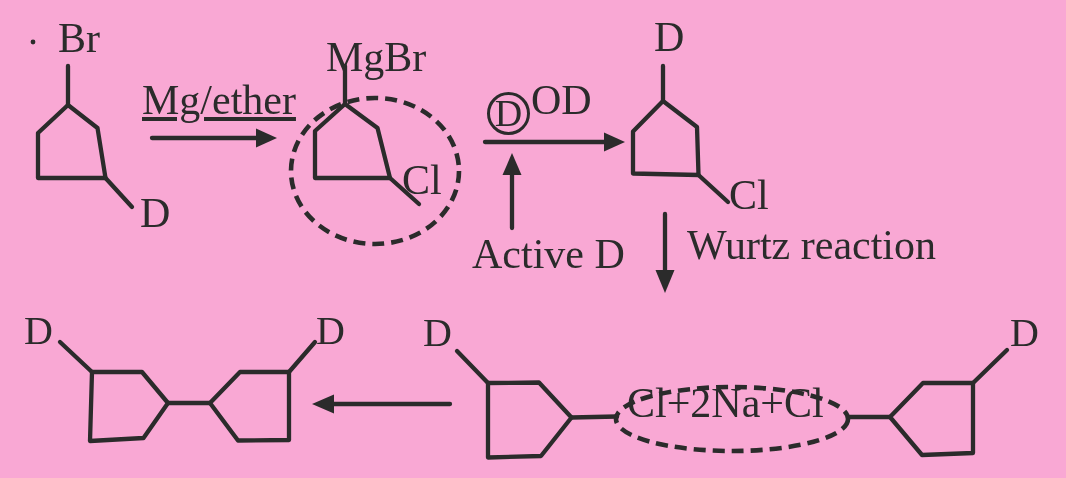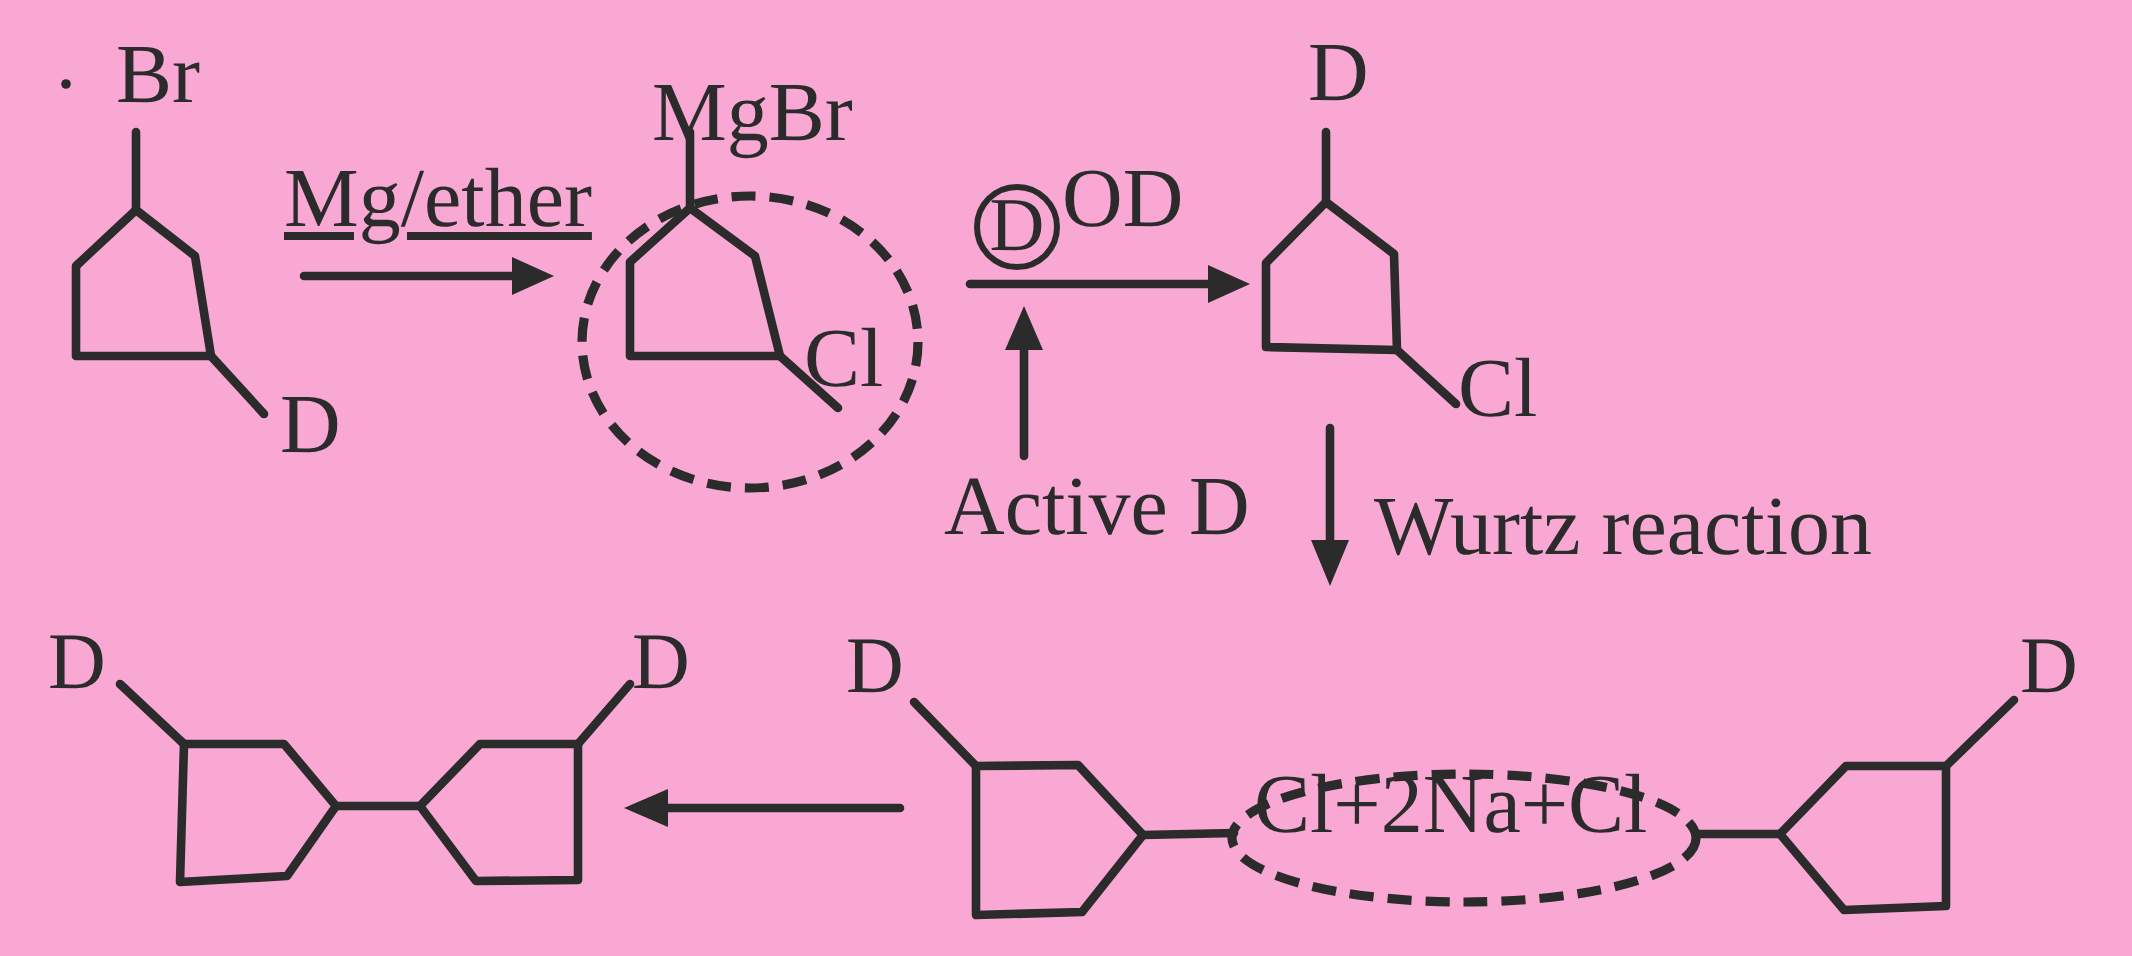--- a/index.html
+++ b/index.html
@@ -152,21 +152,21 @@
   <span class="lbl" style="left:326px; top:36px;">MgBr</span>
   <span class="lbl" style="left:402px; top:159px;">Cl</span>
 
   <span class="circled-d">D</span>
   <span class="lbl" style="left:531px; top:79px;">OD</span>
   <span class="lbl" style="left:460px; top:233px;margin-left:12px;">Active D</span>
 
   <span class="lbl" style="left:654px; top:16px;">D</span>
   <span class="lbl" style="left:729px; top:174px;">Cl</span>
 
-  <span class="lbl" style="left:687px; top:224px;margin-top:19px;">Wurtz reaction</span>
+  <span class="lbl" style="left:687px; top:224px;">Wurtz reaction</span>
 
   <span class="lbl small" style="left:24px; top:311px;">D</span>
   <span class="lbl small" style="left:316px; top:311px;">D</span>
 
   <span class="lbl small" style="left:423px; top:313px;">D</span>
   <span class="lbl" style="left:627px; top:382px;">Cl+2Na+Cl</span>
   <span class="lbl small" style="left:1010px; top:313px;">D</span>
 
 </div>
 

